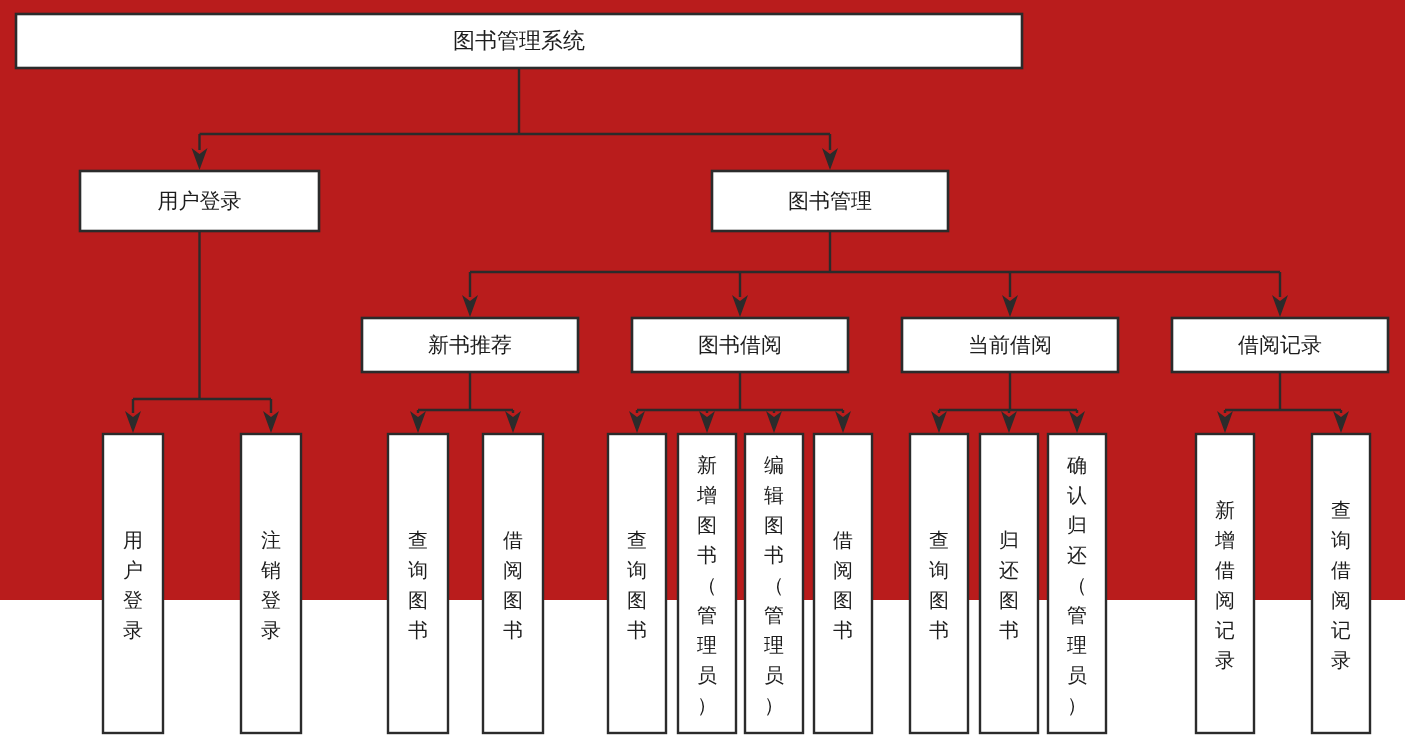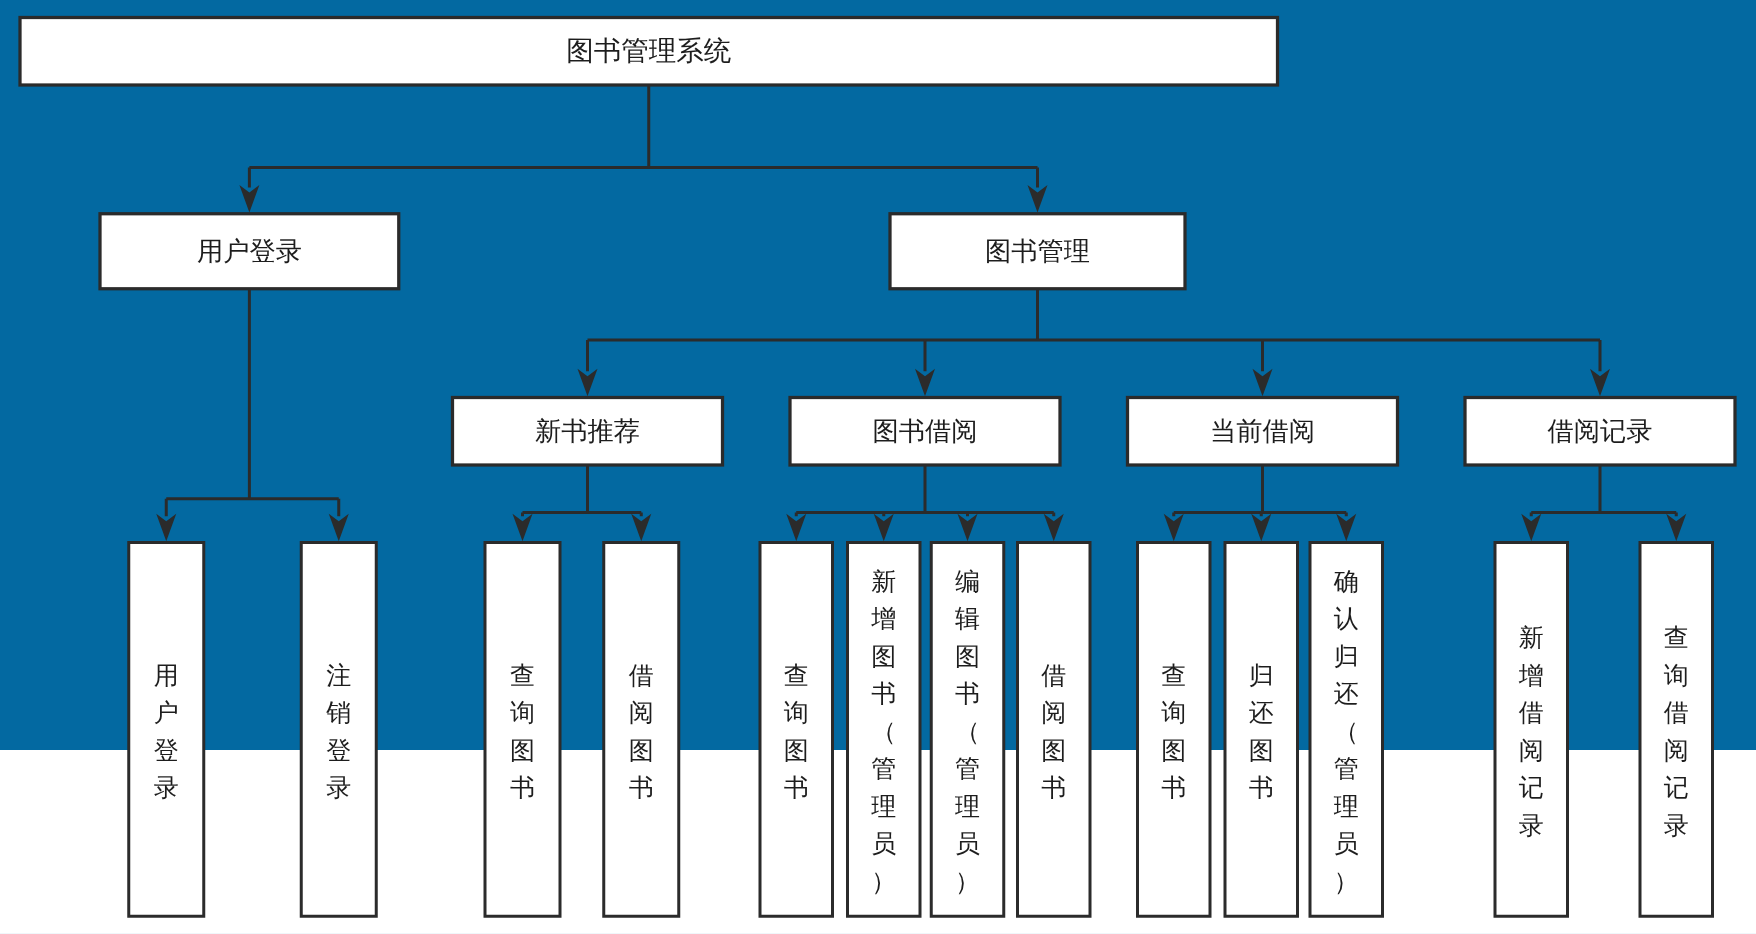--- a/index.html
+++ b/index.html
@@ -11,21 +11,21 @@
   body {
     width: 1405px;
     height: 747px;
     overflow: hidden;
     font-family: "DejaVu Sans", "Liberation Sans", sans-serif;
   }
   #diagram-root {
     position: relative;
     width: 1405px;
     height: 600px;
-    background: #0369a1;
+    background: #b91c1c;
   }
   svg.diagram-canvas {
     position: absolute;
     top: 0;
     left: 0;
     width: 1405px;
     height: 747px;
     display: block;
   }
   .node-box {

